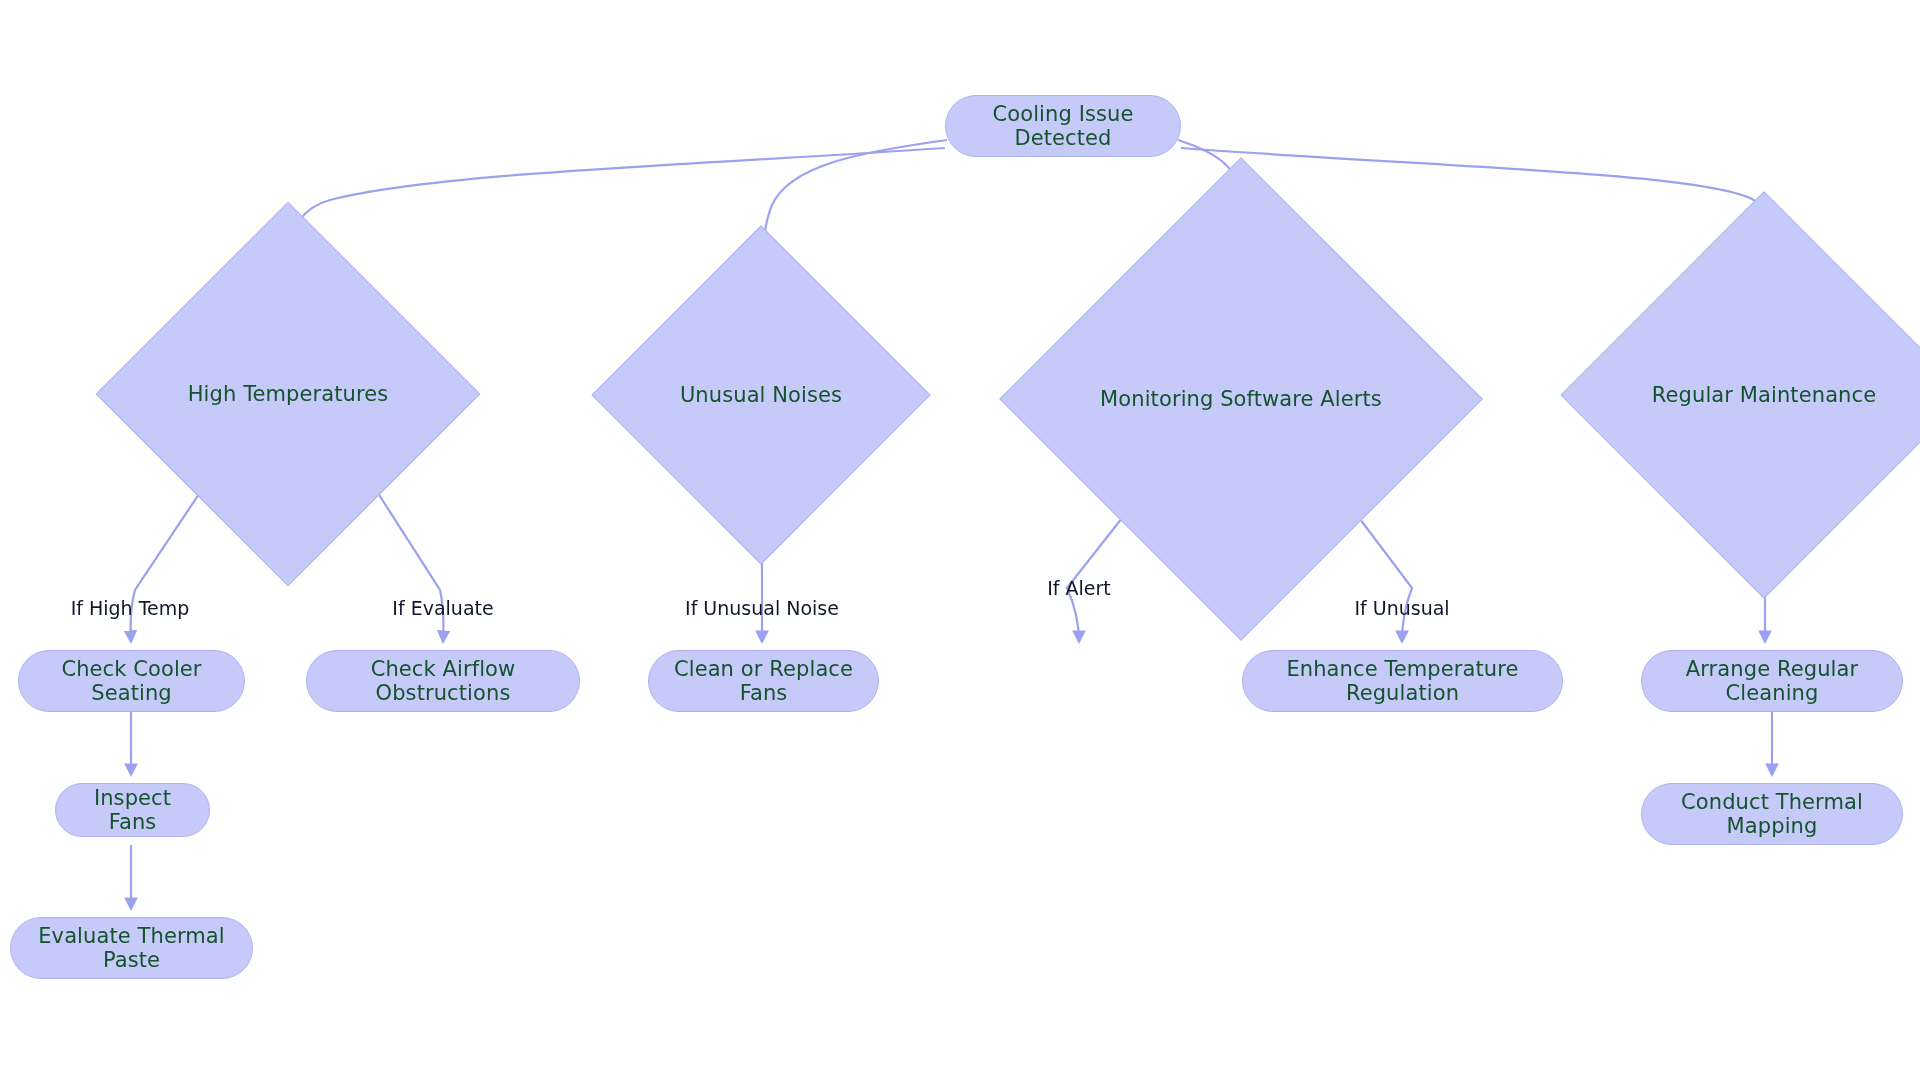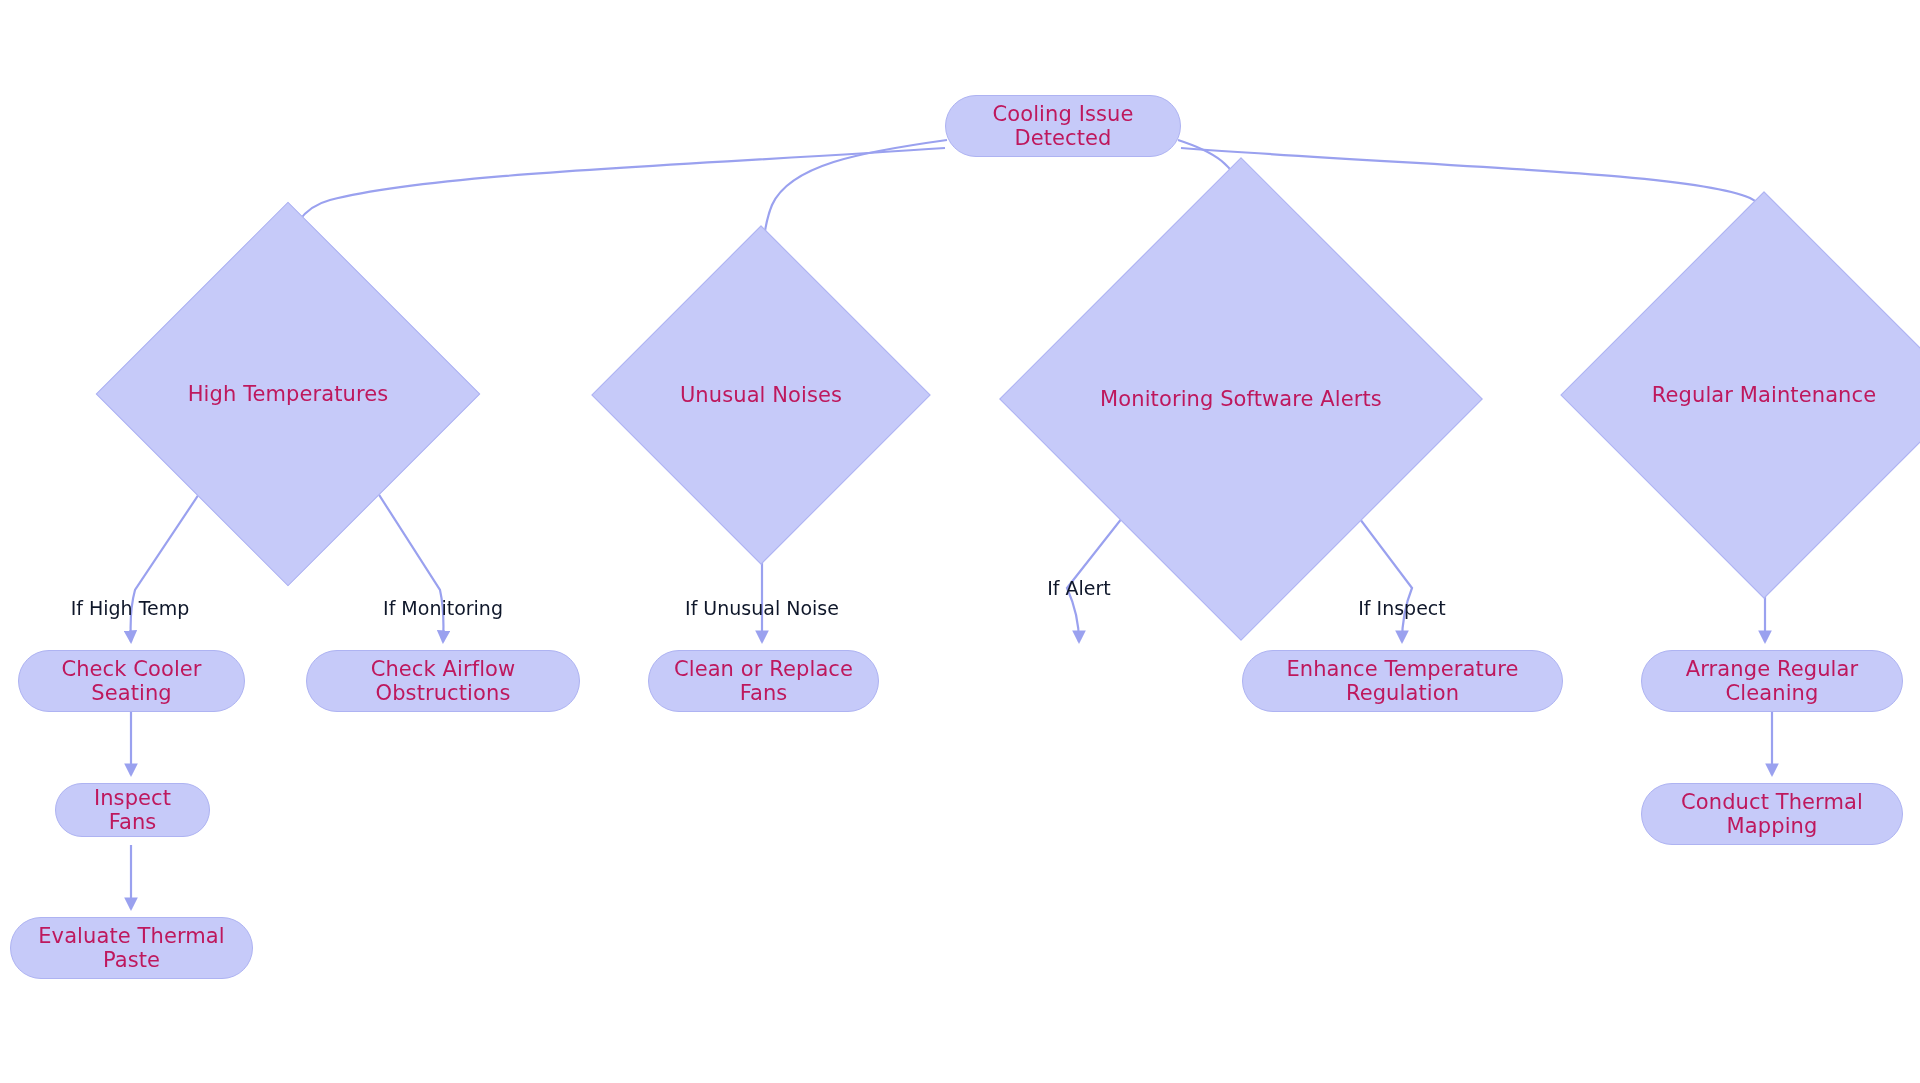--- a/index.html
+++ b/index.html
@@ -28,21 +28,21 @@
     height: 1083px;
     pointer-events: none;
   }
   .node {
     position: absolute;
     box-sizing: border-box;
     display: flex;
     align-items: center;
     justify-content: center;
     text-align: center;
-    color: #be185d;
+    color: #14532d;
     font-size: 21px;
     font-weight: 400;
     letter-spacing: 0.1px;
     line-height: 1.15;
     -webkit-font-smoothing: antialiased;
   }
   .node.pill {
     background: #c6caf9;
     border: 1.6px solid #aeb3f2;
     border-radius: 999px;
@@ -170,18 +170,18 @@
 
   <div class="node pill" style="left:10px; top:917px; width:243px; height:62px;">
     <span>Evaluate Thermal Paste</span>
   </div>
 
   <div class="node pill" style="left:1641px; top:783px; width:262px; height:62px;">
     <span>Conduct Thermal Mapping</span>
   </div>
 
   <div class="edge-label" style="left:130px; top:608px;">If High Temp</div>
-  <div class="edge-label" style="left:443px; top:608px;">If Monitoring</div>
+  <div class="edge-label" style="left:443px; top:608px;">If Evaluate</div>
   <div class="edge-label" style="left:762px; top:608px;">If Unusual Noise</div>
   <div class="edge-label" style="left:1079px; top:588px;text-align:right;">If Alert</div>
-  <div class="edge-label" style="left:1402px; top:608px;">If Inspect</div>
+  <div class="edge-label" style="left:1402px; top:608px;">If Unusual</div>
 
 </div>
 
 </body></html>

